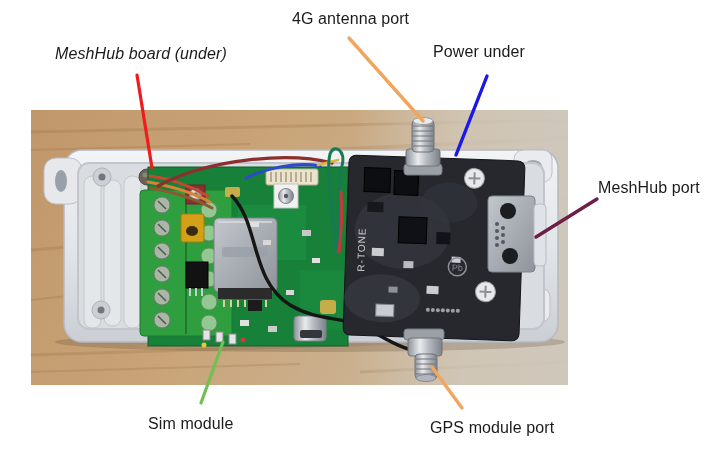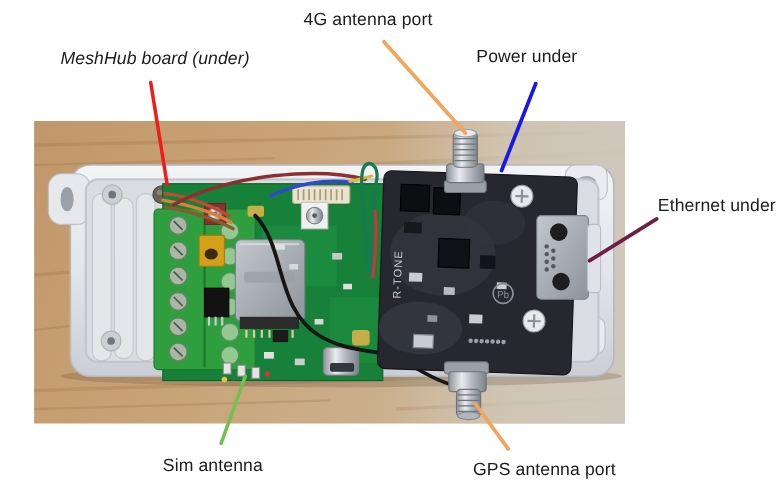--- a/index.html
+++ b/index.html
@@ -6,21 +6,21 @@
   .stage{
     position:relative;width:710px;height:452px;background:#ffffff;
     font-family:"Liberation Sans","DejaVu Sans",sans-serif;overflow:hidden;
   }
   .photo-svg{position:absolute;left:0;top:0;width:710px;height:452px;}
   .callout{
     position:absolute;font-size:16px;color:#1b1b1b;white-space:nowrap;
     letter-spacing:0.1px;
   }
   .label-meshhub{left:55px;top:45px;font-style:italic;}
-  .label-4g{left:276px;top:10px;}
+  .label-4g{left:292px;top:10px;}
   .label-power{left:433px;top:43px;}
   .label-ethernet{left:598px;top:179px;}
   .label-sim{left:148px;top:415px;}
   .label-gps{left:430px;top:419px;}
 </style>
 </head>
 <body>
 
 <div class="stage">
 
@@ -298,17 +298,17 @@
       <line x1="487" y1="76" x2="456" y2="155" stroke-width="3.4" stroke="#1a18e8"></line>
       <line x1="597" y1="199" x2="536" y2="237" stroke-width="3.4" stroke="#6e1f45"></line>
       <line x1="223" y1="342" x2="201" y2="403" stroke-width="3.2" stroke="#72bf54"></line>
       <line x1="432" y1="367" x2="462" y2="408" stroke-width="3.4" stroke="#f2a55c"></line>
     </g>
   </svg>
 
   <div class="callout label-meshhub">MeshHub board (under)</div>
   <div class="callout label-4g">4G antenna port</div>
   <div class="callout label-power">Power under</div>
-  <div class="callout label-ethernet">Ethernet under</div>
-  <div class="callout label-sim">Sim antenna</div>
-  <div class="callout label-gps">GPS antenna port</div>
+  <div class="callout label-ethernet">MeshHub port</div>
+  <div class="callout label-sim">Sim module</div>
+  <div class="callout label-gps">GPS module port</div>
 
 </div>
 
 </body></html>

